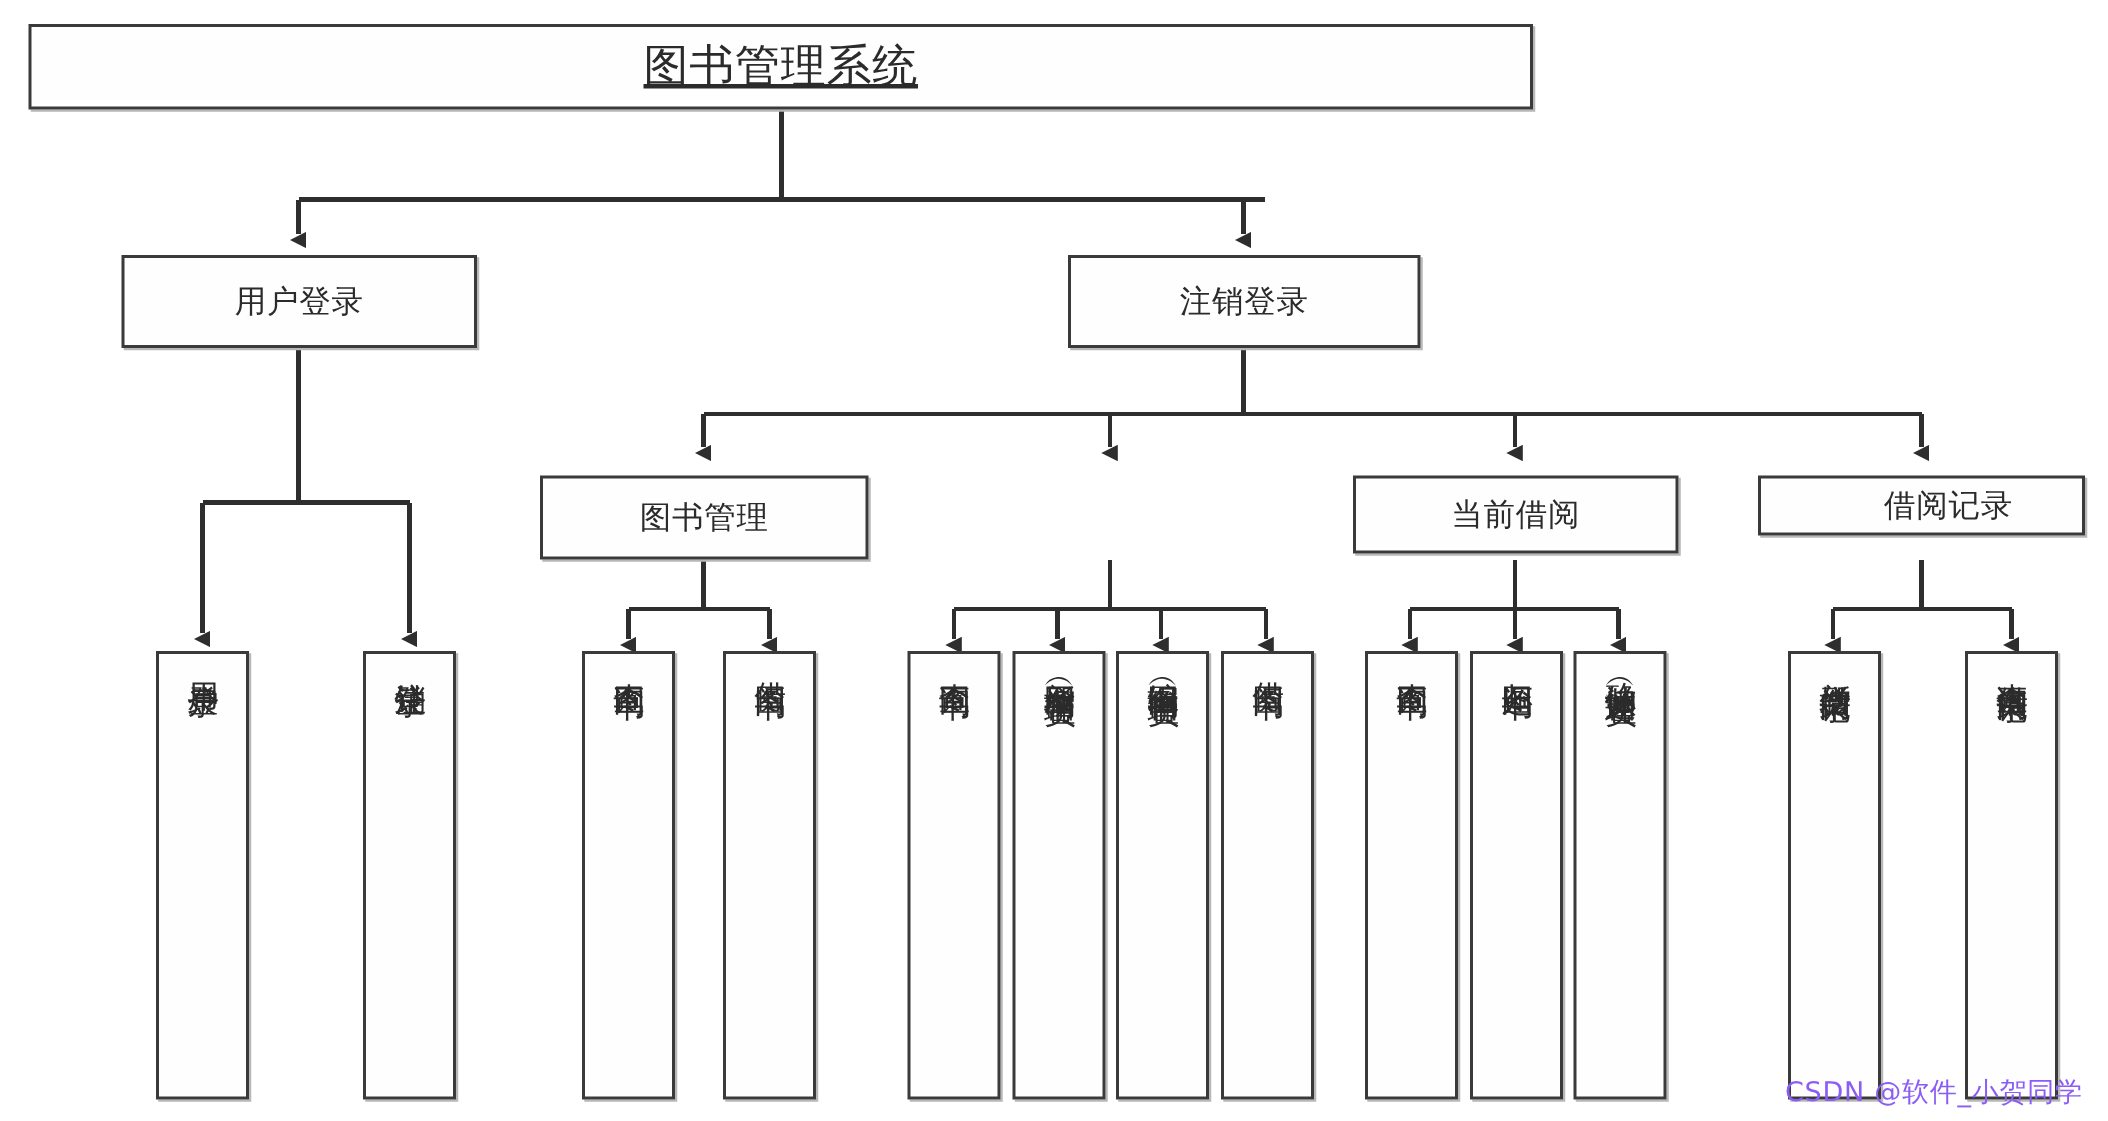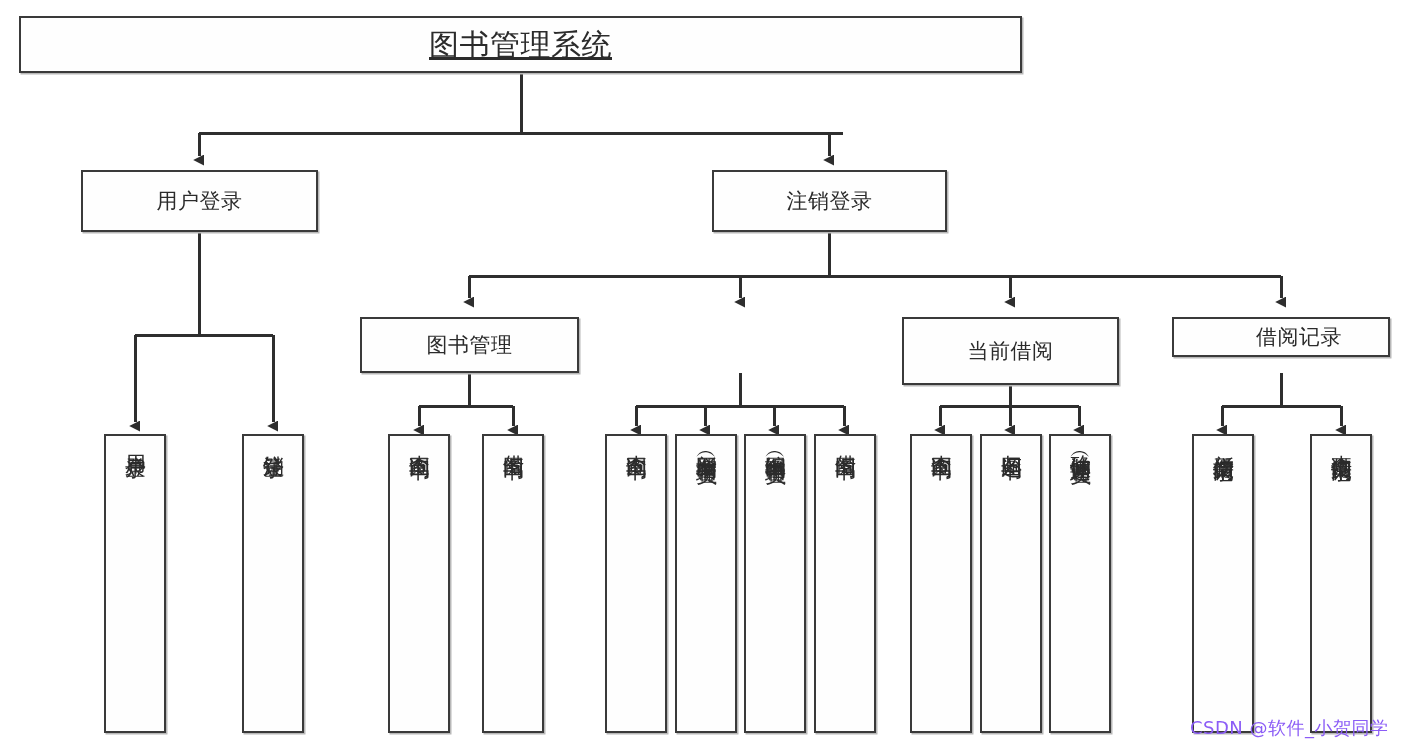--- a/index.html
+++ b/index.html
@@ -140,21 +140,21 @@
 
   <div class="node-box horizontal" style="left:712px; top:170px; width:235px; height:62px;">
     <span class="node-label">注销登录</span>
   </div>
 
   <div class="node-box horizontal" style="left:360px; top:317px; width:219px; height:56px;">
     <span class="node-label">图书管理</span>
   </div>
 
 
-  <div class="node-box horizontal" style="left:902px; top:317px; width:217px; height:68px;">
+  <div class="node-box horizontal" style="left:902px; top:317px; width:217px; height:52px;">
     <span class="node-label">当前借阅</span>
   </div>
 
   <div class="node-box horizontal" style="left:1172px; top:317px; width:218px; height:40px;padding-left:36px;">
     <span class="node-label">借阅记录</span>
   </div>
 
   <div class="node-box vertical" style="left:104px; top:434px; width:62px; height:299px;">
     <span class="node-label">用户登录</span>
   </div>

